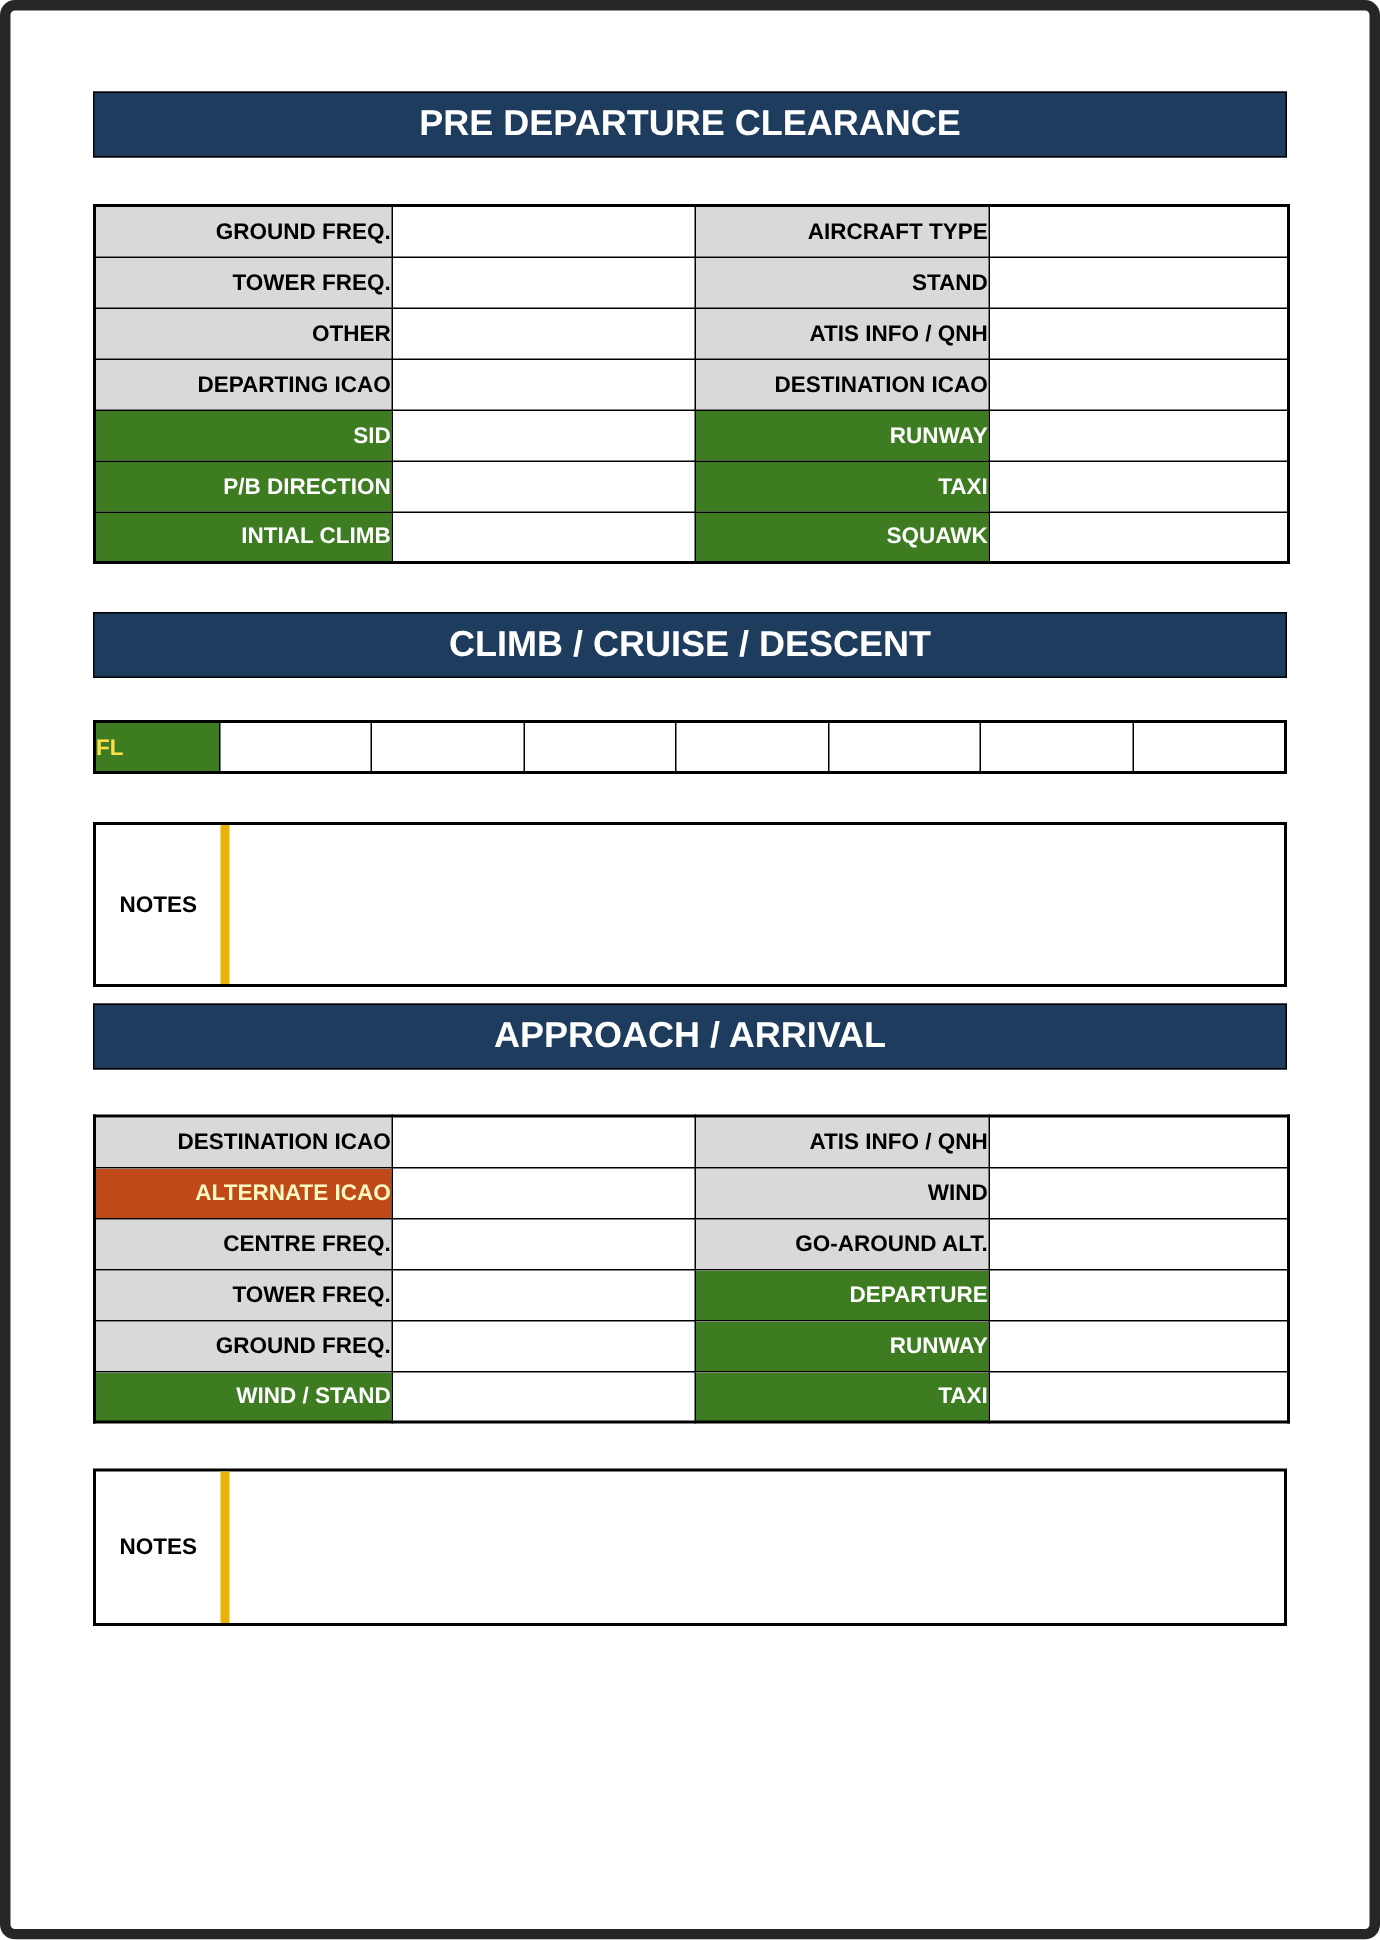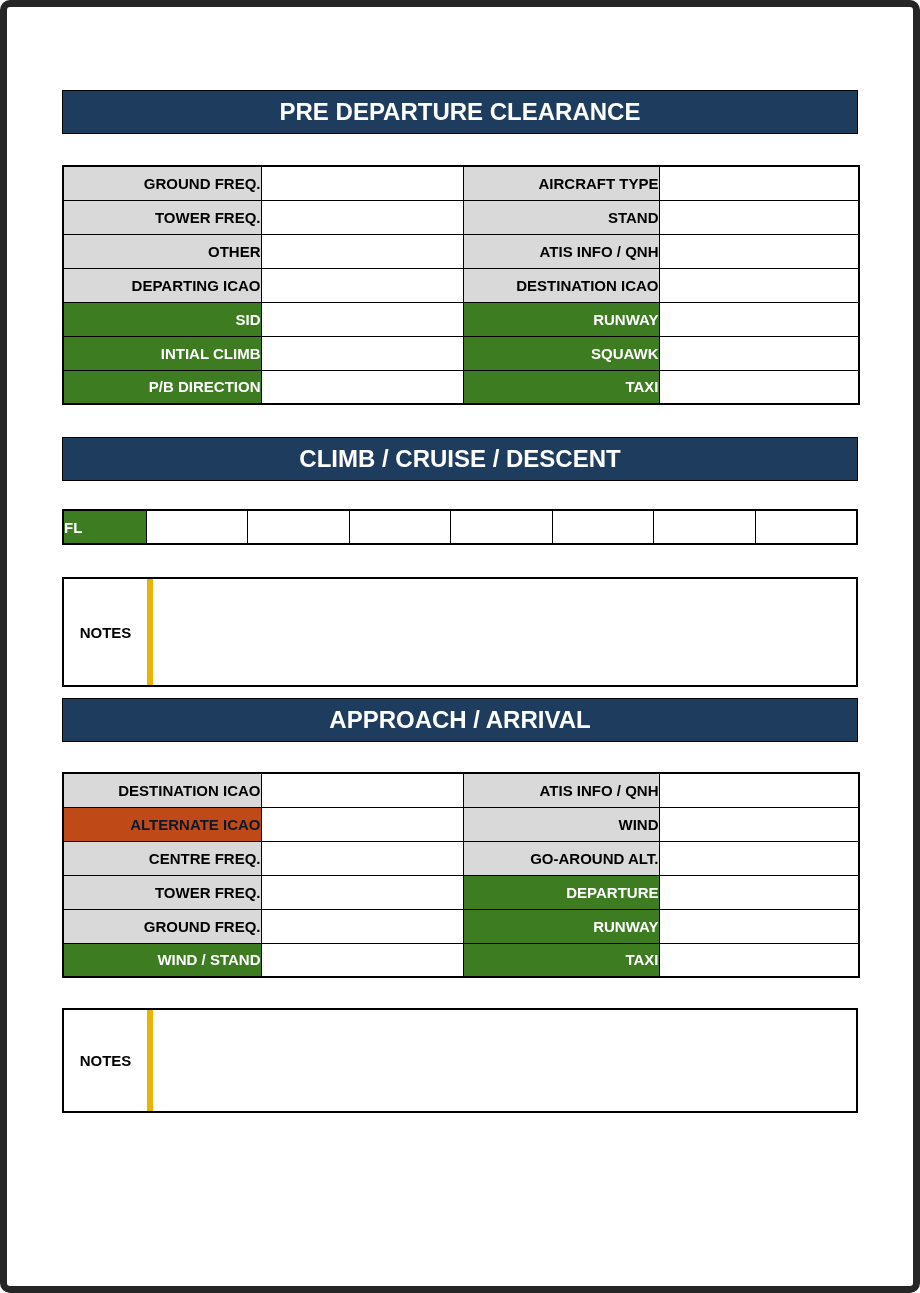--- a/index.html
+++ b/index.html
@@ -10,38 +10,38 @@
     --ink:#000000;
     --page-border:#262626;
   }
   html,body{margin:0;padding:0;background:#ffffff;}
   .page{
     width:920px;height:1293px;box-sizing:border-box;
     border:7px solid var(--page-border);border-radius:10px;
     background:#ffffff;overflow:hidden;
     font-family:"Liberation Sans", sans-serif;color:var(--ink);
   }
-  .content{padding:83px 55px 0 55px;}
+  .content{padding:54px 55px 0 55px;}
   .section-header{
     height:44px;background:var(--navy);border:1px solid #000;
     color:#ffffff;font-weight:bold;font-size:24px;
     display:flex;align-items:center;justify-content:center;
     box-sizing:border-box;
   }
   table.grid{border-collapse:collapse;table-layout:fixed;width:796px;border:2px solid #000;}
   table.grid td{
     border:1px solid #000;height:34px;padding:0;
     font-size:15px;font-weight:bold;overflow:hidden;white-space:nowrap;
     box-sizing:border-box;vertical-align:middle;
   }
   td.lbl{background:var(--gray);text-align:right;padding-right:8px;}
   td.lbl.green{background:var(--green);color:#ffffff;}
-  td.lbl.orange{background:var(--orange);color:#0f172a;}
+  td.lbl.orange{background:var(--orange);color:#fef9c3;}
   td.val{background:#ffffff;}
-  td.fl-lbl{background:var(--green);color:#ffffff;text-align:left;padding-left:8px;font-weight:bold;}
+  td.fl-lbl{background:var(--green);color:#fde047;text-align:left;padding-left:8px;font-weight:bold;}
   .mt-table1{margin-top:31px;}
   .mt-header2{margin-top:32px;}
   .mt-fl{margin-top:28px;}
   .mt-notes1{margin-top:32px;}
   .mt-header3{margin-top:11px;}
   .mt-table2{margin-top:30px;}
   .mt-notes2{margin-top:30px;}
   .notes{
     display:flex;border:2px solid #000;box-sizing:border-box;width:796px;background:#fff;
   }
@@ -100,29 +100,29 @@
           <td class="lbl">DESTINATION ICAO</td>
           <td class="val"></td>
         </tr>
         <tr>
           <td class="lbl green">SID</td>
           <td class="val"></td>
           <td class="lbl green">RUNWAY</td>
           <td class="val"></td>
         </tr>
         <tr>
+          <td class="lbl green">P/B DIRECTION</td>
+          <td class="val"></td>
+          <td class="lbl green">TAXI</td>
+          <td class="val"></td>
+        </tr>
+        <tr>
           <td class="lbl green">INTIAL CLIMB</td>
           <td class="val"></td>
           <td class="lbl green">SQUAWK</td>
-          <td class="val"></td>
-        </tr>
-        <tr>
-          <td class="lbl green">P/B DIRECTION</td>
-          <td class="val"></td>
-          <td class="lbl green">TAXI</td>
           <td class="val"></td>
         </tr>
       </tbody>
     </table>
 
     <div class="section-header mt-header2">
       <span>CLIMB / CRUISE / DESCENT</span>
     </div>
 
     <table class="grid mt-fl">

